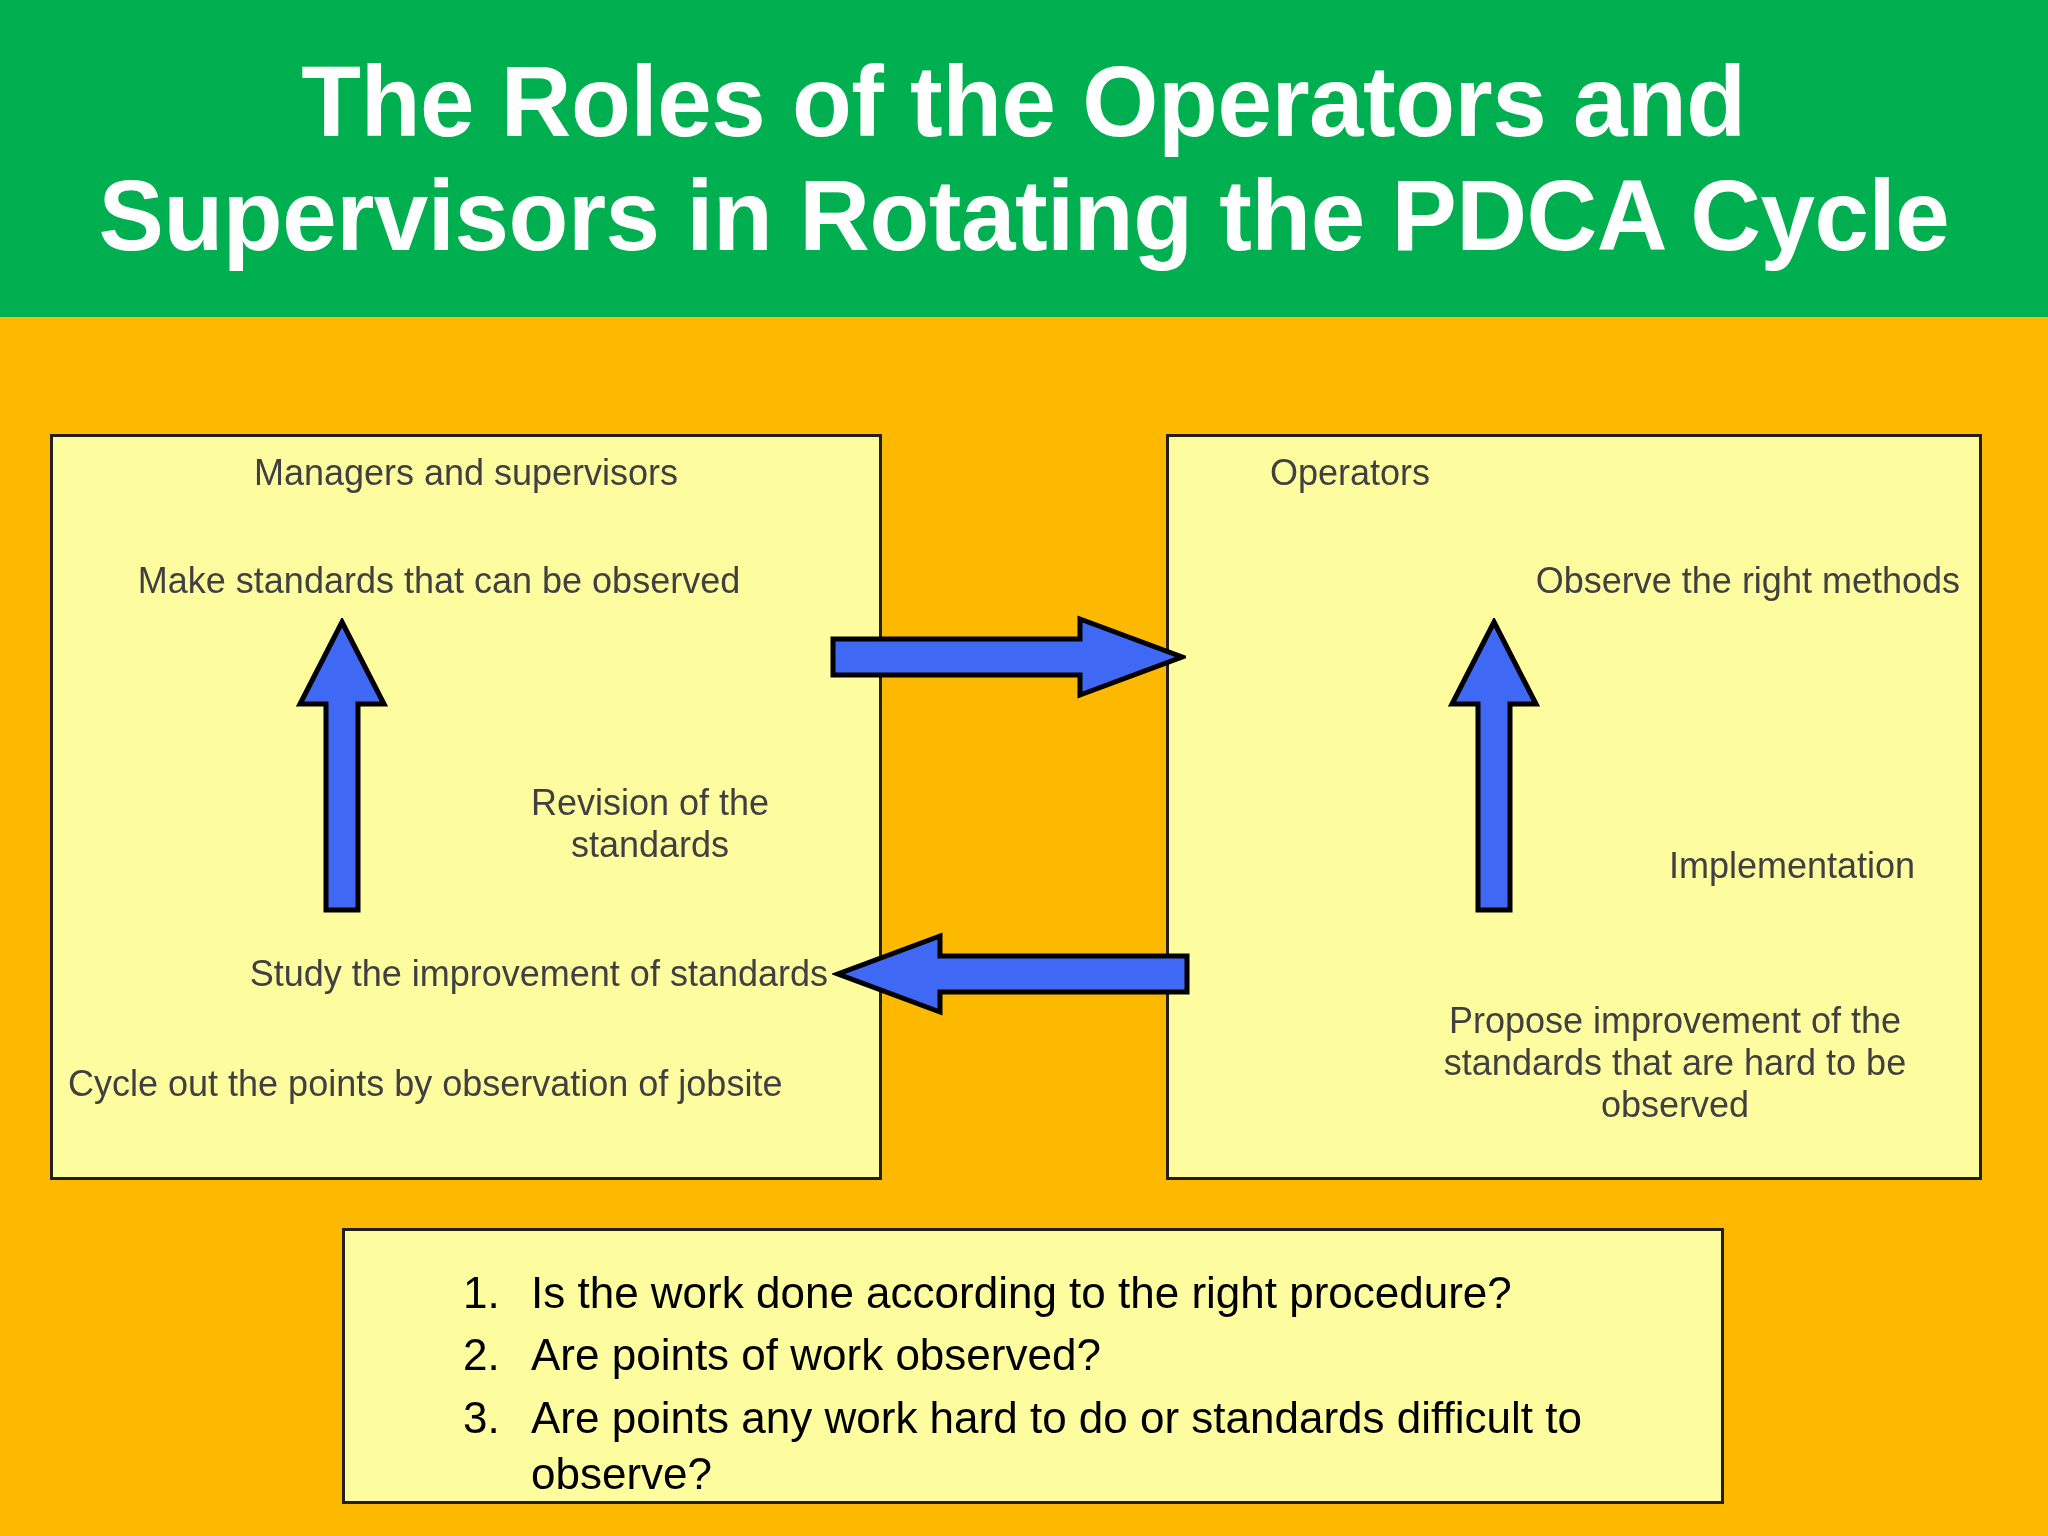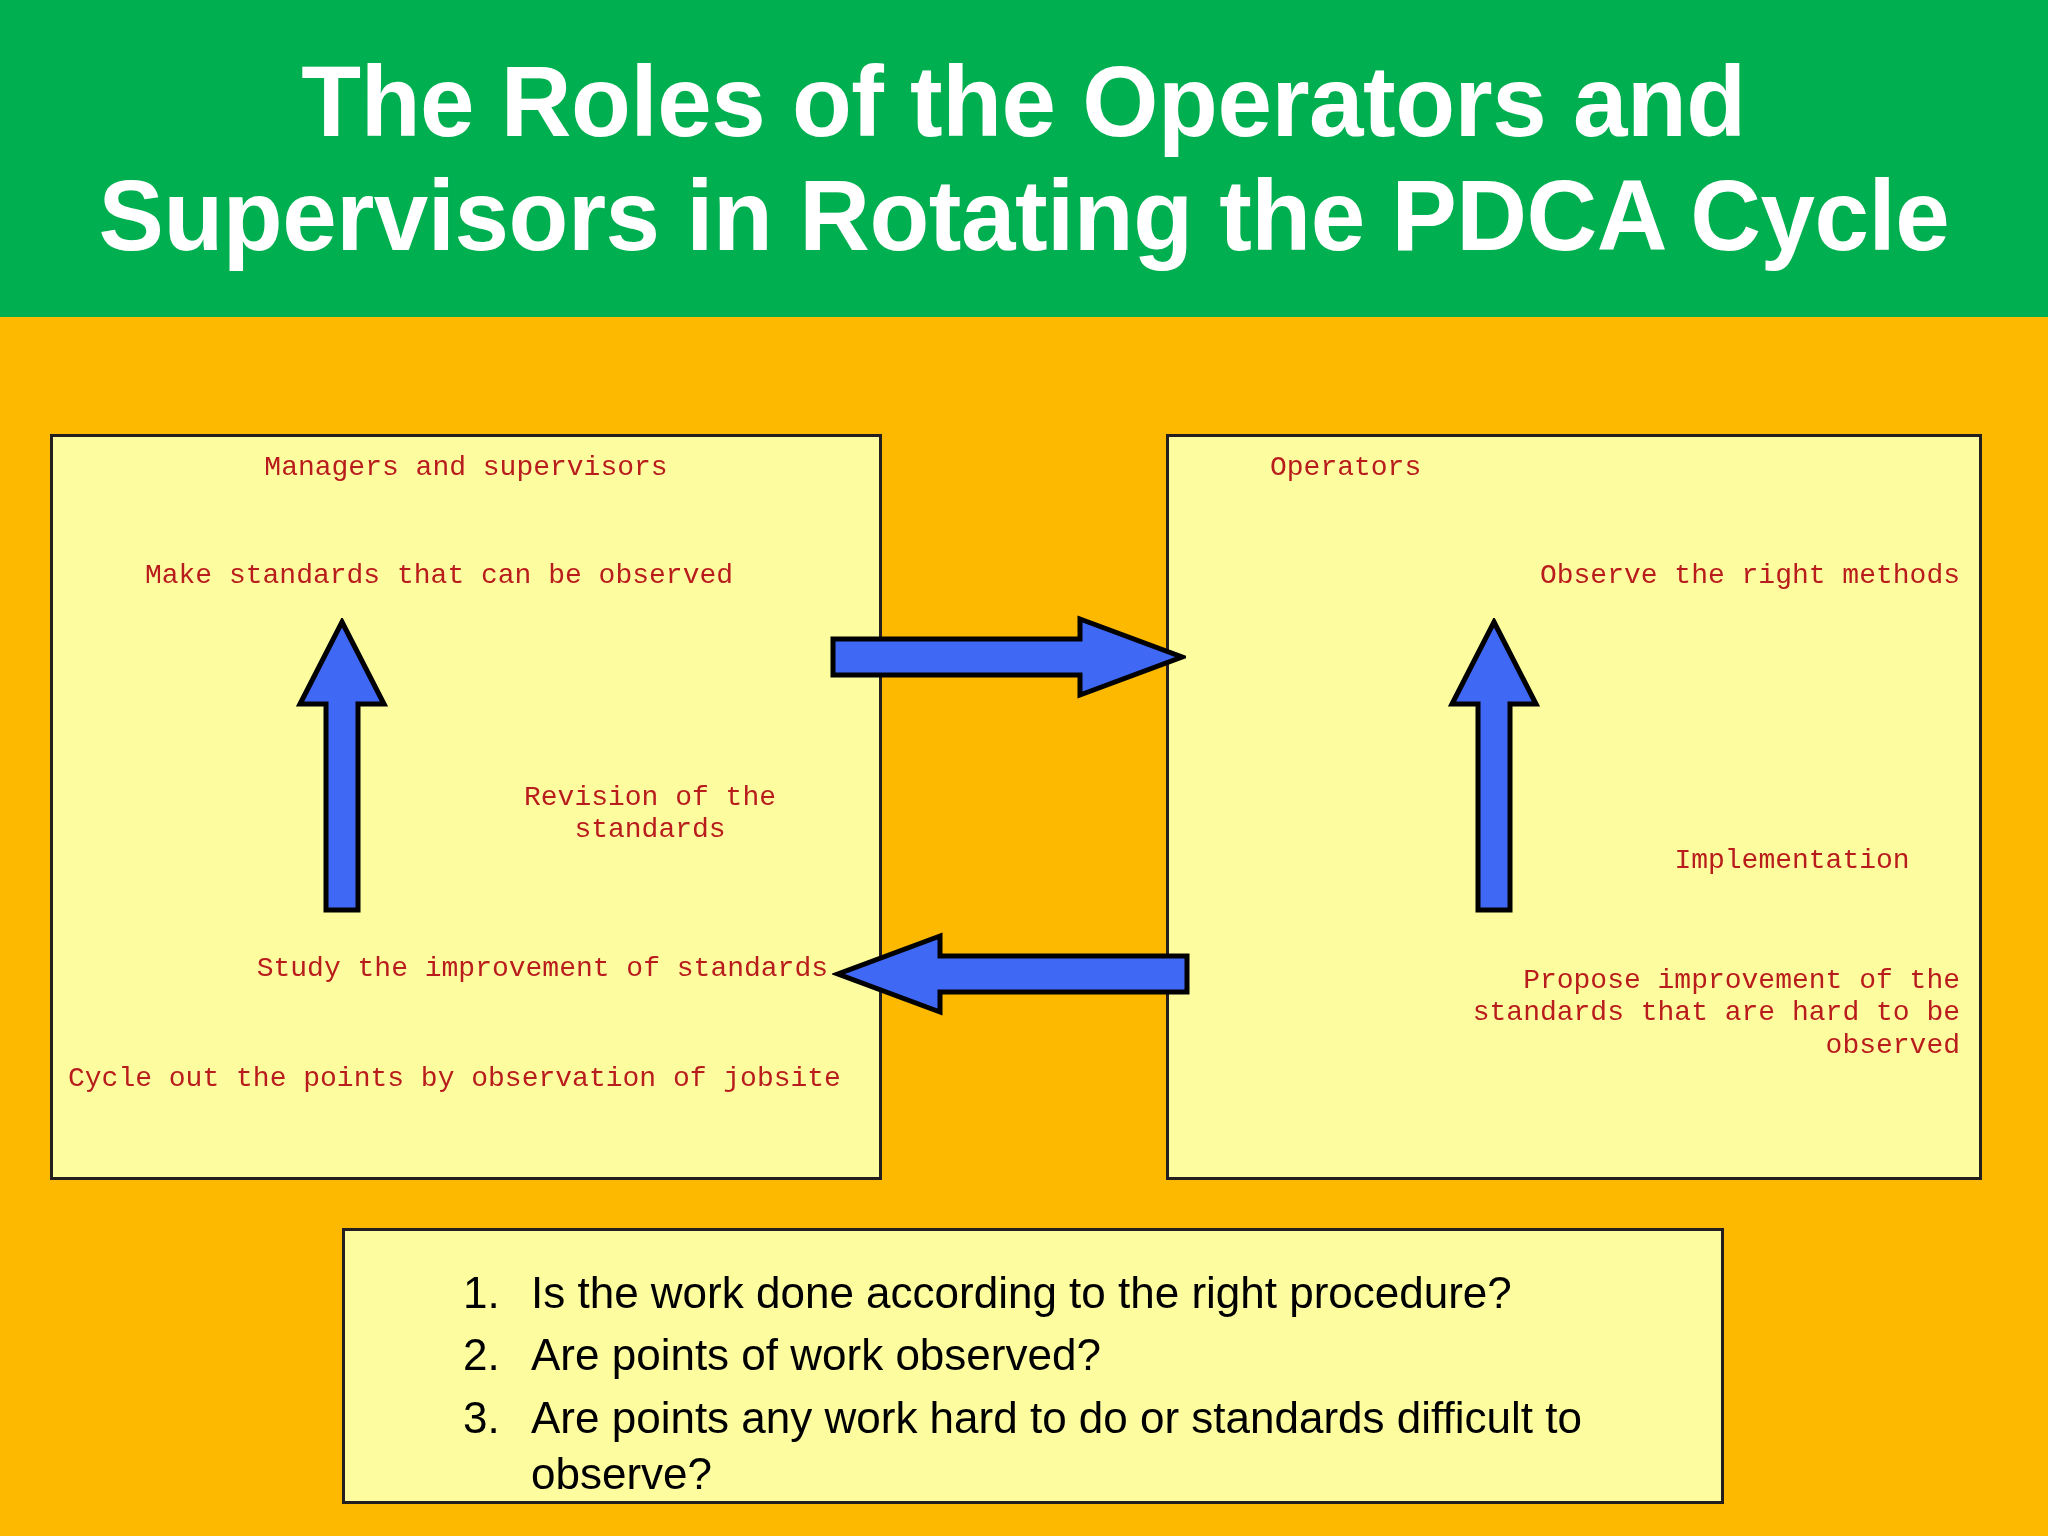--- a/index.html
+++ b/index.html
@@ -49,38 +49,38 @@
     border: 3px solid #231f20;
     box-sizing: border-box;
   }
   #panel-left  { left: 50px;  top: 434px;  width: 832px;  height: 746px; }
   #panel-right { left: 1166px; top: 434px; width: 816px;  height: 746px; }
   #panel-questions { left: 342px; top: 1228px; width: 1382px; height: 276px; }
 
   
   .ptext {
     position: absolute;
-    color: #b91c1c;
-    font-family: Liberation Mono, monospace;
-    font-size: 28px;
+    color: #404040;
+    font-family: Liberation Sans, sans-serif;
+    font-size: 36px;
     line-height: 1.16;
     white-space: pre-wrap;
   }
   .justified { text-align: justify; text-align-last: left; }
 
   #lbl-managers      { left: 146px; top: 452px; width: 640px; text-align: center; }
   #lbl-make-std      { left: 24px;  top: 560px; width: 830px; text-align: center; }
   #lbl-revision      { left: 485px; top: 782px; width: 330px; text-align: center; }
   #lbl-study         { left: 68px;  top: 953px; width: 760px; text-align: right; }
   #lbl-sort          { left: 68px;  top: 1063px; width: 795px; }
 
   #lbl-operators     { left: 1270px; top: 452px; width: 620px; text-align: left; }
   #lbl-observe       { left: 1190px; top: 560px; width: 770px; text-align: right; }
   #lbl-implement     { left: 1592px; top: 845px; width: 400px; text-align: center; }
-  #lbl-propose       { left: 1390px; top: 965px; width: 570px; text-align: right; }
+  #lbl-propose       { left: 1390px; top: 1000px; width: 570px; text-align: center; }
 
   
   #questions-list {
     position: absolute;
     left: 0; top: 0;
     width: 100%;
     padding: 34px 40px 0 118px;
     box-sizing: border-box;
   }
   .qrow {

